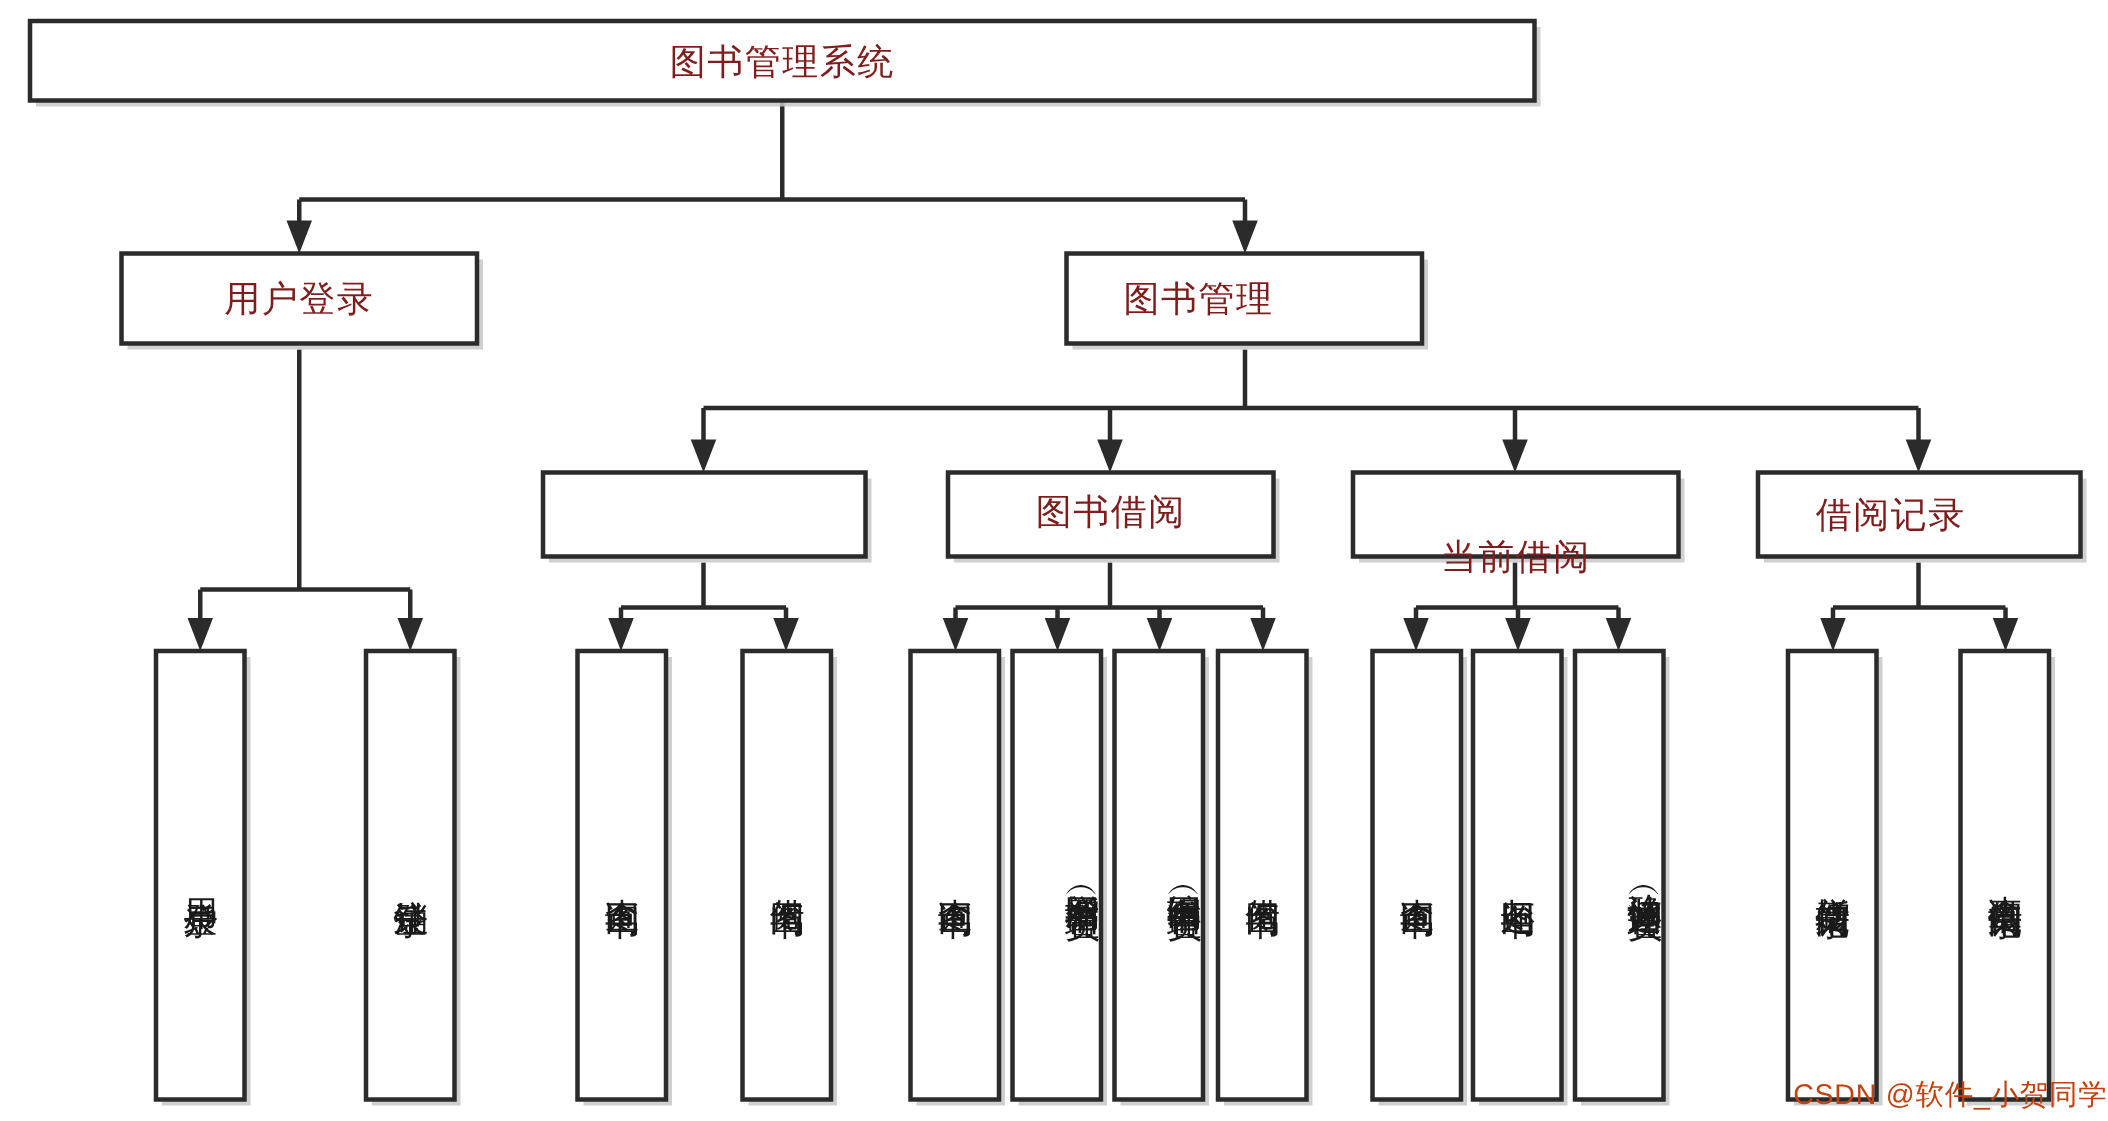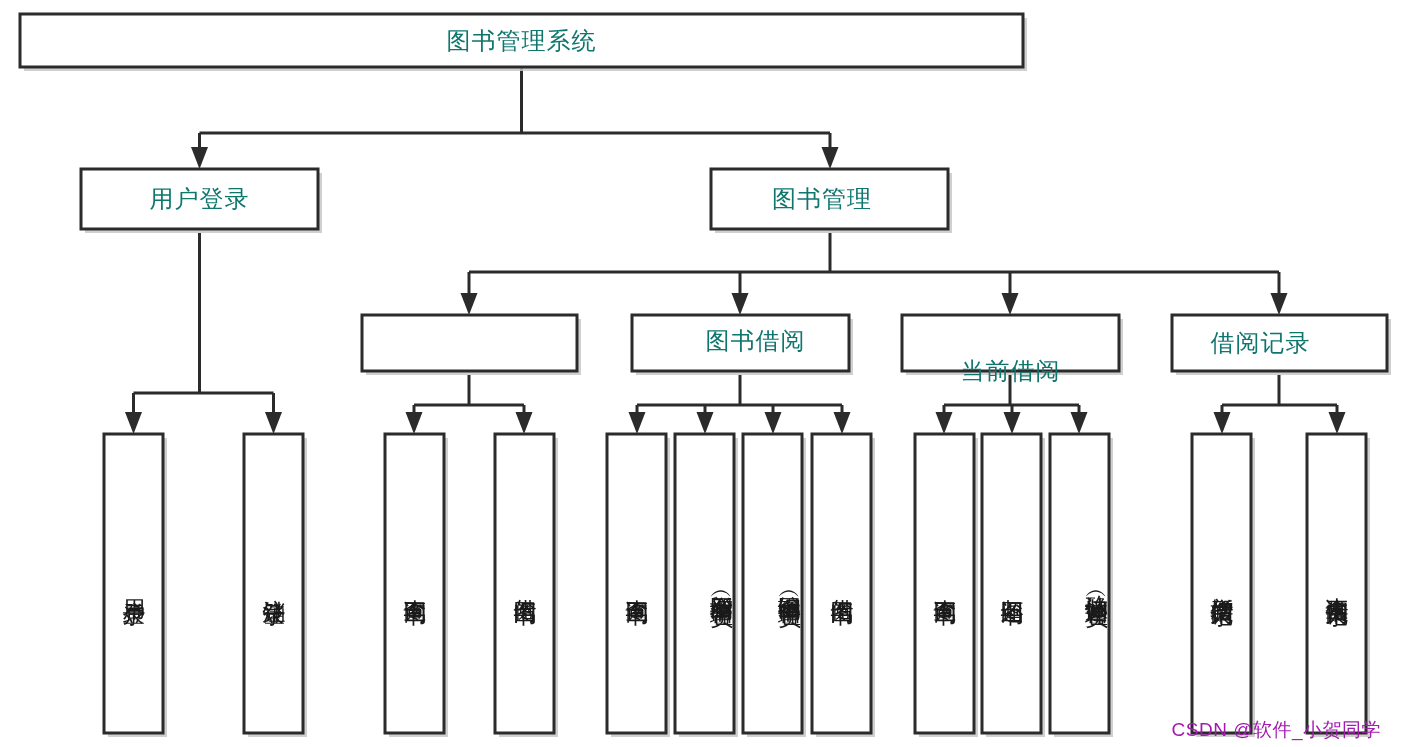--- a/index.html
+++ b/index.html
@@ -42,31 +42,31 @@
     letter-spacing:1.5px;
     white-space:nowrap;
     pointer-events:none;
   }
   .hlabel-wrap{
     position:absolute;
     display:flex;
     align-items:center;
     justify-content:center;
     font-size:24px;
-    color:#0f766e;
+    color:#7f1d1d;
     letter-spacing:1px;
     white-space:nowrap;
     pointer-events:none;
   }
   #watermark{
     position:absolute;
-    right:24px;
+    right:0;
     bottom:4px;
     font-size:19px;
-    color:#a21caf;
+    color:#c2410c;
     letter-spacing:.5px;
     white-space:nowrap;
     font-family:"Liberation Sans","DejaVu Sans",sans-serif;
   }
 </style>
 </head>
 <body>
 
 <div id="diagram-root">
 
@@ -230,23 +230,23 @@
     </g>
     <g>
       <rect class="node-shadow" x="1311" y="438" width="59" height="299"></rect>
       <rect class="node-rect" x="1307" y="434" width="59" height="299"></rect>
     </g>
   </svg>
 
   <div class="hlabel-wrap" style="left:20px;top:14px;width:1003px;height:53px;">图书管理系统</div>
 
   <div class="hlabel-wrap" style="left:81px;top:169px;width:237px;height:60px;">用户登录</div>
-  <div class="hlabel-wrap" style="left:711px;top:169px;width:222px;height:60px;">图书管理</div>
-
-  <div class="hlabel-wrap" style="left:632px;top:315px;width:217px;height:52px;padding-left:15px;">图书借阅</div>
+  <div class="hlabel-wrap" style="left:688px;top:169px;width:222px;height:60px;">图书管理</div>
+
+  <div class="hlabel-wrap" style="left:632px;top:315px;width:217px;height:52px;">图书借阅</div>
   <div class="hlabel-wrap" style="left:902px;top:315px;width:217px;height:56px;margin-top:28px;">当前借阅</div>
   <div class="hlabel-wrap" style="left:1172px;top:315px;width:177px;height:56px;">借阅记录</div>
 
   <div class="vlabel-wrap" style="left:104px;top:434px;width:59px;height:299px;">用户登录</div>
   <div class="vlabel-wrap" style="left:244px;top:434px;width:59px;height:299px;">注销登录</div>
 
   <div class="vlabel-wrap" style="left:385px;top:434px;width:59px;height:299px;">查询图书</div>
   <div class="vlabel-wrap" style="left:495px;top:434px;width:59px;height:299px;">借阅图书</div>
 
   <div class="vlabel-wrap" style="left:607px;top:434px;width:59px;height:299px;">查询图书</div>

